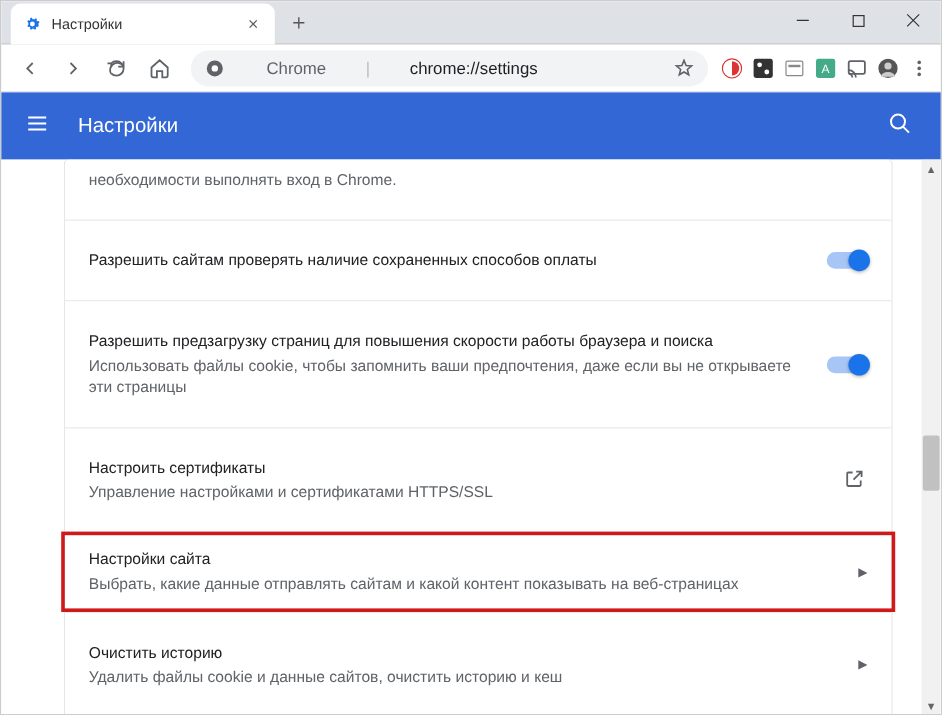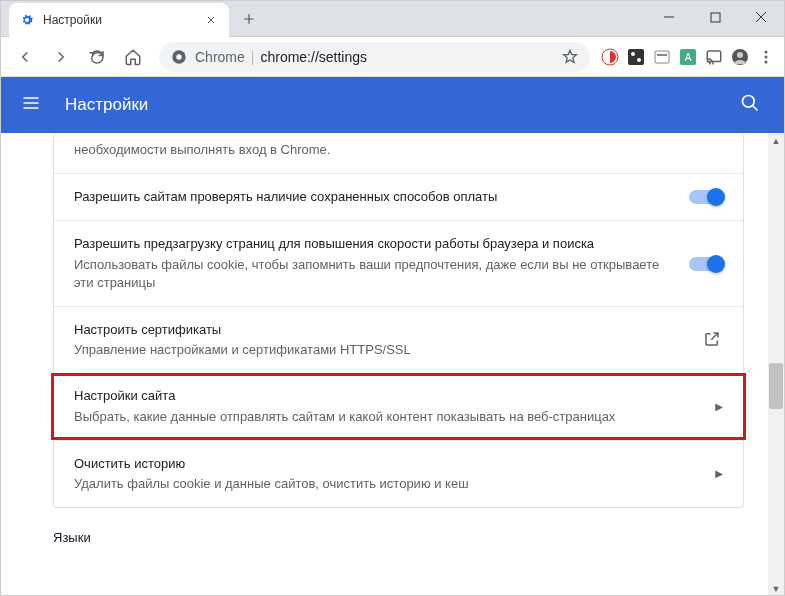--- a/index.html
+++ b/index.html
@@ -9,40 +9,40 @@
   .tab { background: #fff; height: 34px; margin-top: 2px; margin-left: 8px; display: flex; align-items: center; padding: 0 10px; border-radius: 8px 8px 0 0; min-width: 220px; font-size: 12px; color: #333; }
   .tab-icon { width: 16px; height: 16px; margin-right: 8px; color: #1a73e8; display: flex; align-items: center; justify-content: center; }
   .tab-title { flex: 1; }
   .tab-close { width: 16px; height: 16px; display: flex; align-items: center; justify-content: center; font-size: 14px; color: #555; cursor: pointer; }
   .new-tab { width: 28px; height: 28px; display: flex; align-items: center; justify-content: center; margin-top: 4px; margin-left: 6px; font-size: 16px; color: #555; cursor: pointer; }
   .win-controls { margin-left: auto; display: flex; height: 32px; }
   .win-btn { width: 46px; display: flex; align-items: center; justify-content: center; font-size: 13px; color: #333; cursor: pointer; }
   
   .toolbar { height: 40px; display: flex; align-items: center; padding: 0 8px; border-bottom: 1px solid #ddd; gap: 4px; }
   .tb-btn { width: 32px; height: 32px; display: flex; align-items: center; justify-content: center; color: #5f6368; border-radius: 50%; cursor: pointer; }
-  .addr { flex: 1; height: 30px; background: #f1f3f4; border-radius: 15px; display: flex; align-items: center; padding: 0 12px; font-size: 14px; color: #5f6368; margin: 0 6px; }
+  .addr { flex: 1; height: 30px; background: #f1f3f4; border-radius: 15px; display: flex; align-items: center; padding: 0 12px; font-size: 14px; color: #5f6368; margin: 0 6px; gap: 27px; }
   .addr .chrome-label { color: #5f6368; }
   .addr .sep { margin: 0 6px; color: #bbb; }
   .addr .url { color: #202124; }
   .ext-icons { display: flex; gap: 6px; align-items: center; }
   .ext-icon { width: 20px; height: 20px; display: flex; align-items: center; justify-content: center; cursor: pointer; }
   
   .app-header { height: 56px; background: #3367d6; display: flex; align-items: center; padding: 0 20px; color: #fff; }
   .ham { width: 24px; height: 24px; margin-right: 20px; cursor: pointer; }
   .app-title { font-size: 17px; font-weight: 400; flex: 1; }
   .search-btn { width: 24px; height: 24px; cursor: pointer; }
   
   .content-wrap { position: relative; height: calc(596px - 36px - 40px - 56px); overflow: hidden; background: #fff; }
   .content-scroll { position: absolute; right: 0; top: 0; width: 16px; height: 100%; background: #f1f1f1; }
   .scroll-thumb { position: absolute; right: 1px; top: 230px; width: 14px; height: 46px; background: #c1c1c1; border-radius: 2px; }
   .scroll-arrow-up { position: absolute; top: 0; width: 100%; height: 16px; display: flex; align-items: center; justify-content: center; font-size: 9px; color: #666; }
   .scroll-arrow-down { position: absolute; bottom: 0; width: 100%; height: 16px; display: flex; align-items: center; justify-content: center; font-size: 9px; color: #666; }
   
   .card { margin: 0 40px 0 52px; background: #fff; border: 1px solid #e0e0e0; border-radius: 4px; border-top: none; }
-  .row { padding: 14px 20px; border-top: 1px solid #e8eaed; display: flex; align-items: center; position: relative; }
+  .row { padding: 24px 20px; border-top: 1px solid #e8eaed; display: flex; align-items: center; position: relative; }
   .row.first { border-top: none; padding-top: 6px; }
   .row-text { flex: 1; }
   .row-title { font-size: 13px; color: #202124; line-height: 1.4; }
   .row-sub { font-size: 13px; color: #5f6368; line-height: 1.4; margin-top: 2px; }
   
   .toggle { width: 34px; height: 14px; background: #a7c5f5; border-radius: 7px; position: relative; cursor: pointer; margin-left: 20px; flex-shrink: 0; }
   .toggle::after { content: ''; position: absolute; width: 18px; height: 18px; background: #1a73e8; border-radius: 50%; top: -2px; right: -2px; box-shadow: 0 1px 3px rgba(0,0,0,0.3); }
   
   .ext-link-icon { width: 20px; height: 20px; margin-left: 20px; color: #5f6368; flex-shrink: 0; }
   .arrow-icon { color: #5f6368; margin-left: 20px; flex-shrink: 0; font-size: 10px; }

